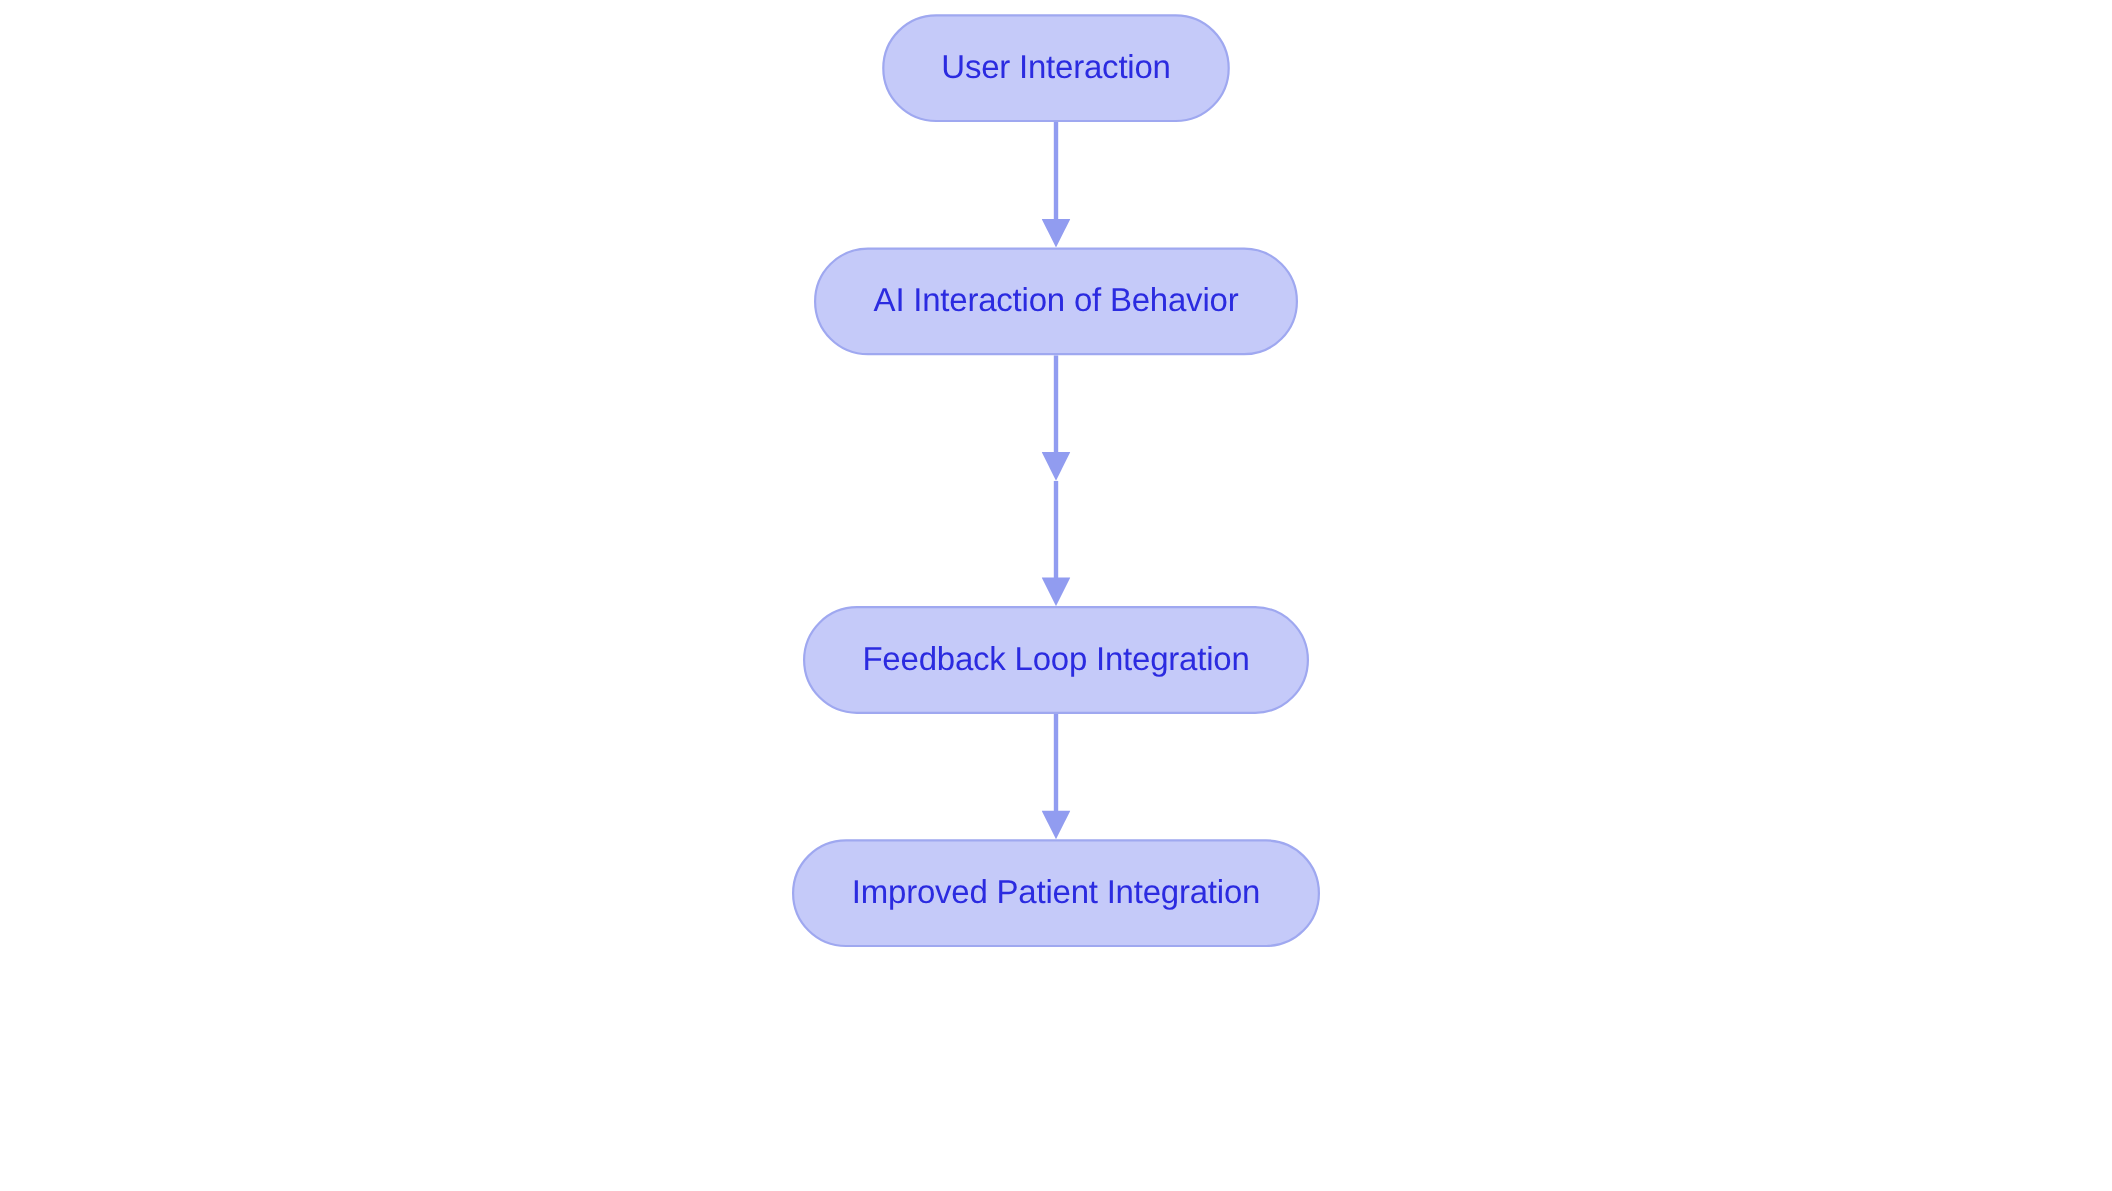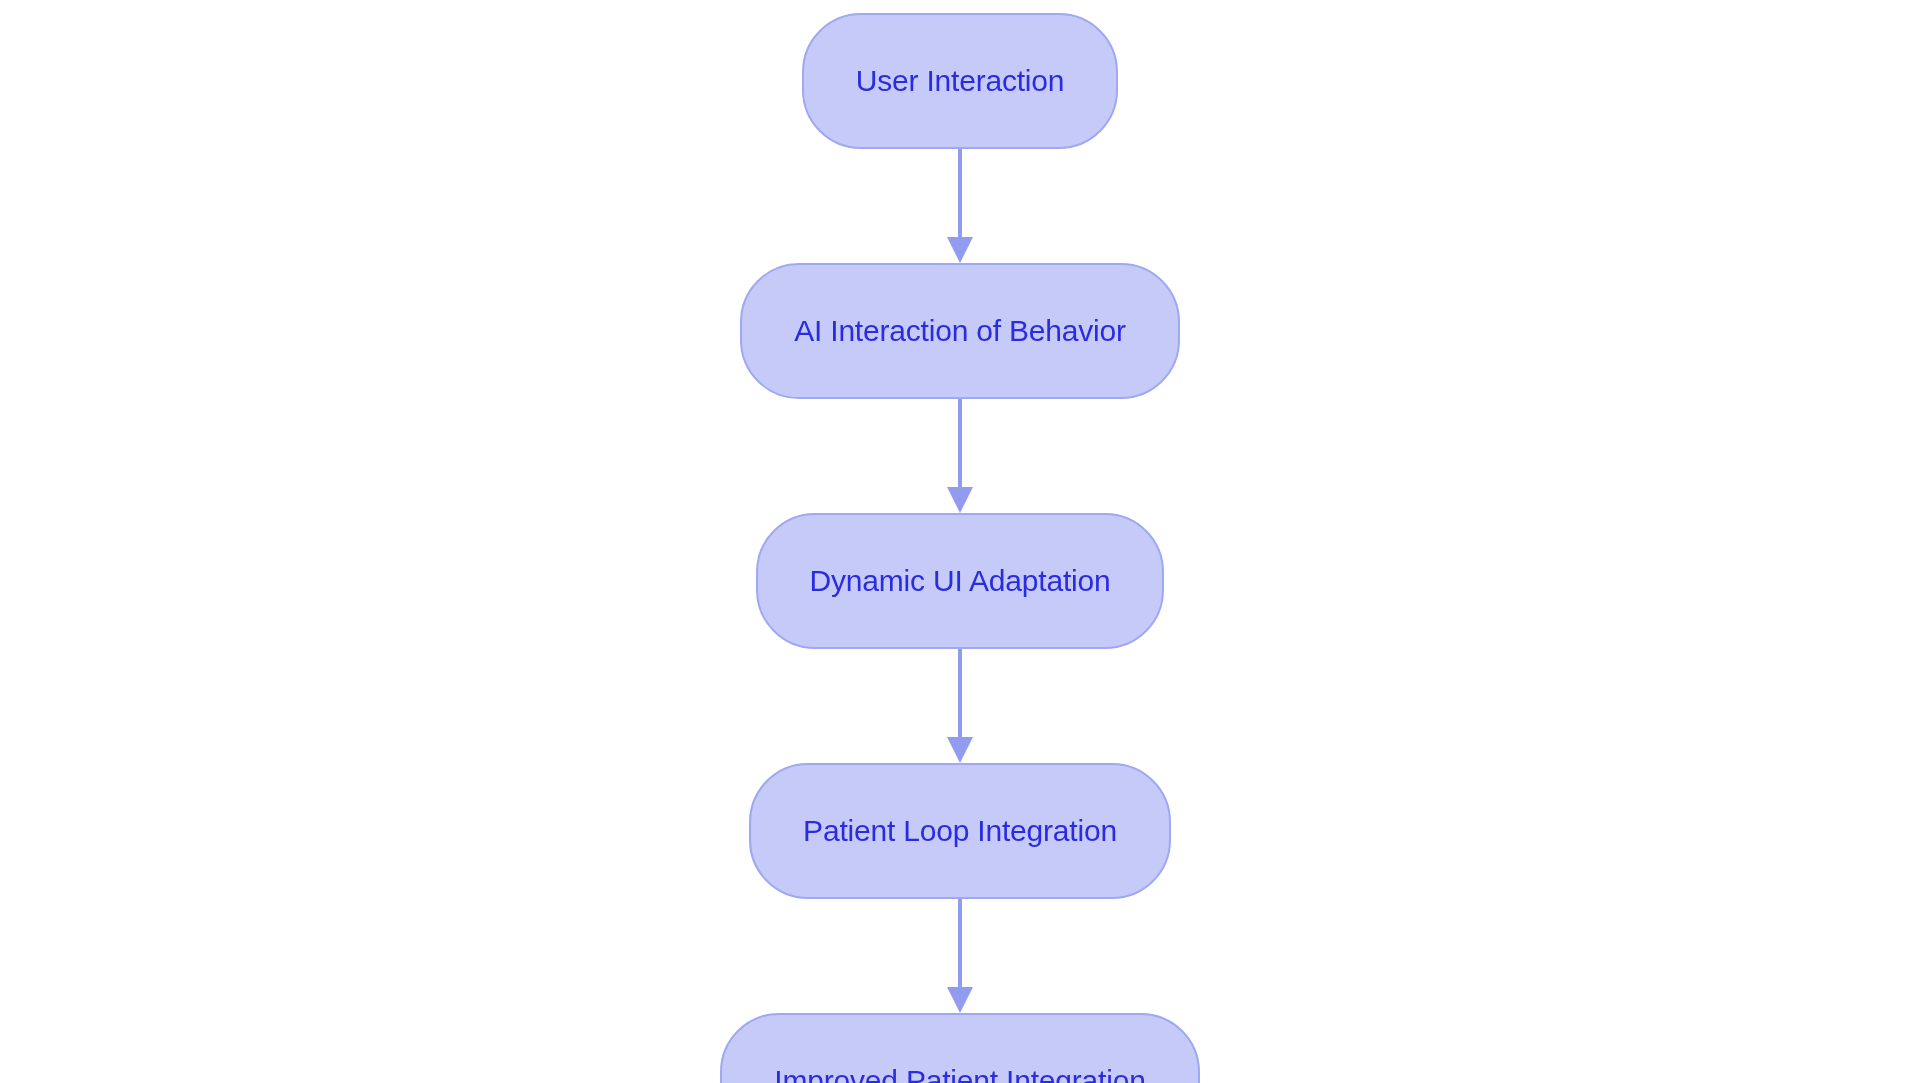--- a/index.html
+++ b/index.html
@@ -32,21 +32,21 @@
     flex-direction: column;
     align-items: center;
     justify-content: flex-start;
     padding-top: 13px;
     box-sizing: border-box;
   }
 
   .flow-node {
     position: relative;
     box-sizing: border-box;
-    height: 136px;
+    height: 98px;
     background: #c5caf9;
     border: 2px solid #9fa8f0;
     border-radius: 59px;
     display: flex;
     align-items: center;
     justify-content: center;
     padding: 0 52px;
     flex: 0 0 auto;
   }
 
@@ -94,33 +94,30 @@
       <span class="flow-node-label">AI Interaction of Behavior</span>
     </div>
 
     <div class="flow-connector">
       <svg viewBox="0 0 26 114" xmlns="http://www.w3.org/2000/svg" aria-hidden="true">
         <line x1="13" y1="0" x2="13" y2="90" stroke="#919cf0" stroke-width="4"></line>
         <polygon points="0,88 26,88 13,114" fill="#919cf0"></polygon>
       </svg>
     </div>
 
-    <div class="flow-node">
-      <span class="flow-node-label">Dynamic UI Adaptation</span>
-    </div>
 
     <div class="flow-connector">
       <svg viewBox="0 0 26 114" xmlns="http://www.w3.org/2000/svg" aria-hidden="true">
         <line x1="13" y1="0" x2="13" y2="90" stroke="#919cf0" stroke-width="4"></line>
         <polygon points="0,88 26,88 13,114" fill="#919cf0"></polygon>
       </svg>
     </div>
 
     <div class="flow-node">
-      <span class="flow-node-label">Patient Loop Integration</span>
+      <span class="flow-node-label">Feedback Loop Integration</span>
     </div>
 
     <div class="flow-connector">
       <svg viewBox="0 0 26 114" xmlns="http://www.w3.org/2000/svg" aria-hidden="true">
         <line x1="13" y1="0" x2="13" y2="90" stroke="#919cf0" stroke-width="4"></line>
         <polygon points="0,88 26,88 13,114" fill="#919cf0"></polygon>
       </svg>
     </div>
 
     <div class="flow-node">

